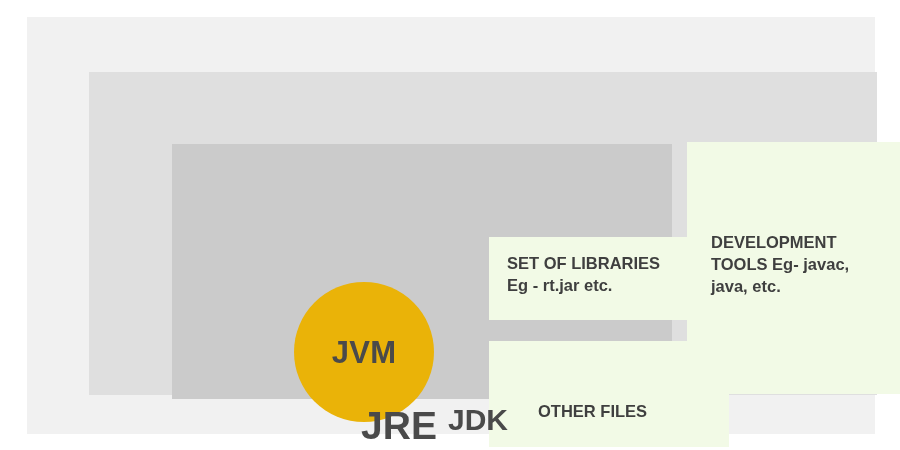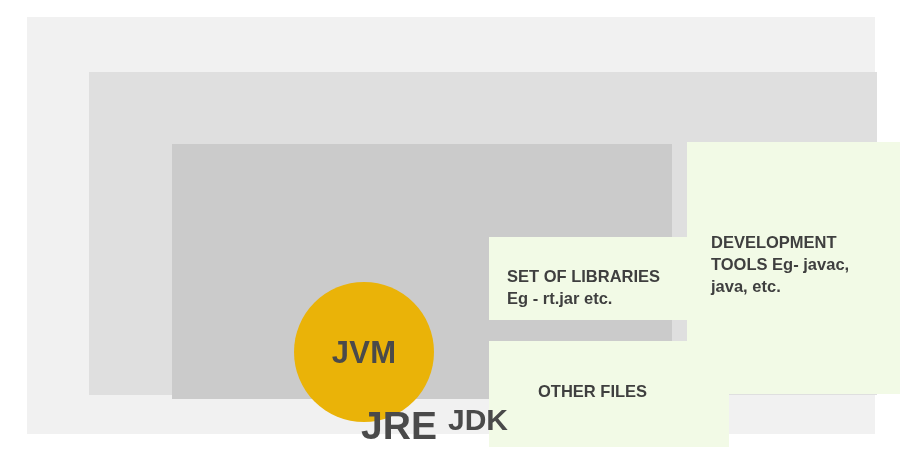--- a/index.html
+++ b/index.html
@@ -72,29 +72,29 @@
     position: absolute;
     box-sizing: border-box;
     background: #f2fae6;
   }
 
   #libraries-panel {
     left: 317px;
     top: 93px;
     width: 240px;
     height: 83px;
-    padding: 29px 0 0 18px;
+    padding: 16px 0 0 18px;
   }
 
   #other-files-panel {
     left: 317px;
     top: 197px;
     width: 240px;
     height: 106px;
-    padding: 40px 0 0 49px;
+    padding: 60px 0 0 49px;
   }
 
   #dev-tools-panel {
     left: 598px;
     top: 70px;
     width: 227px;
     height: 252px;
     padding: 90px 0 0 24px;
   }
 

